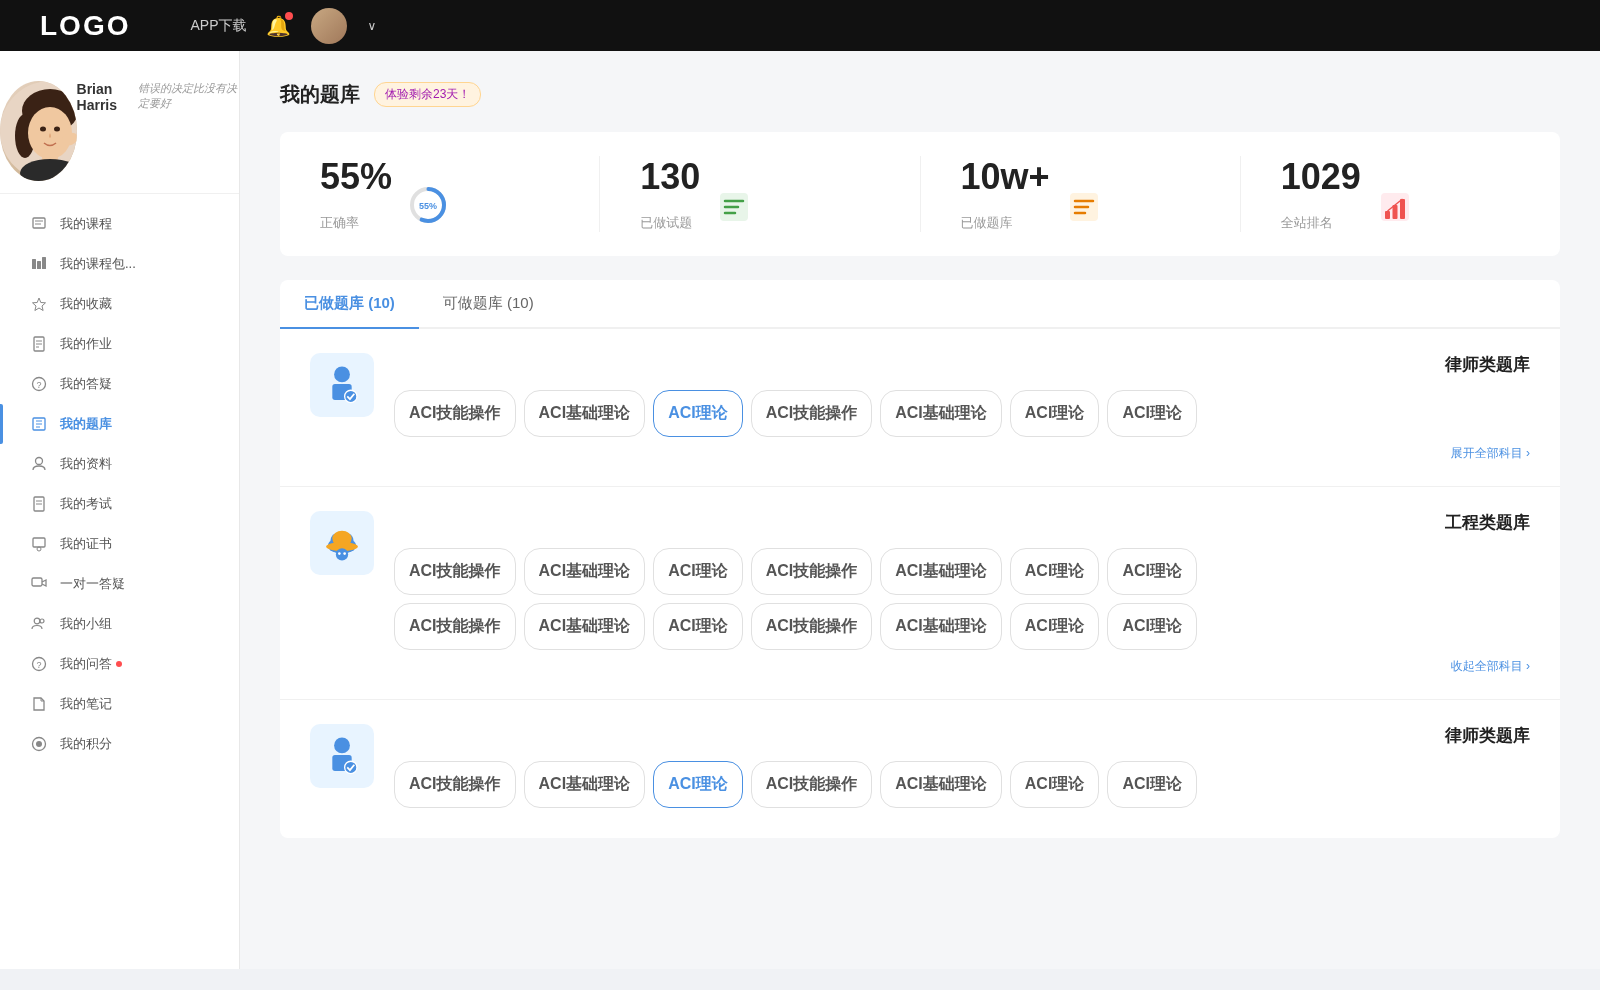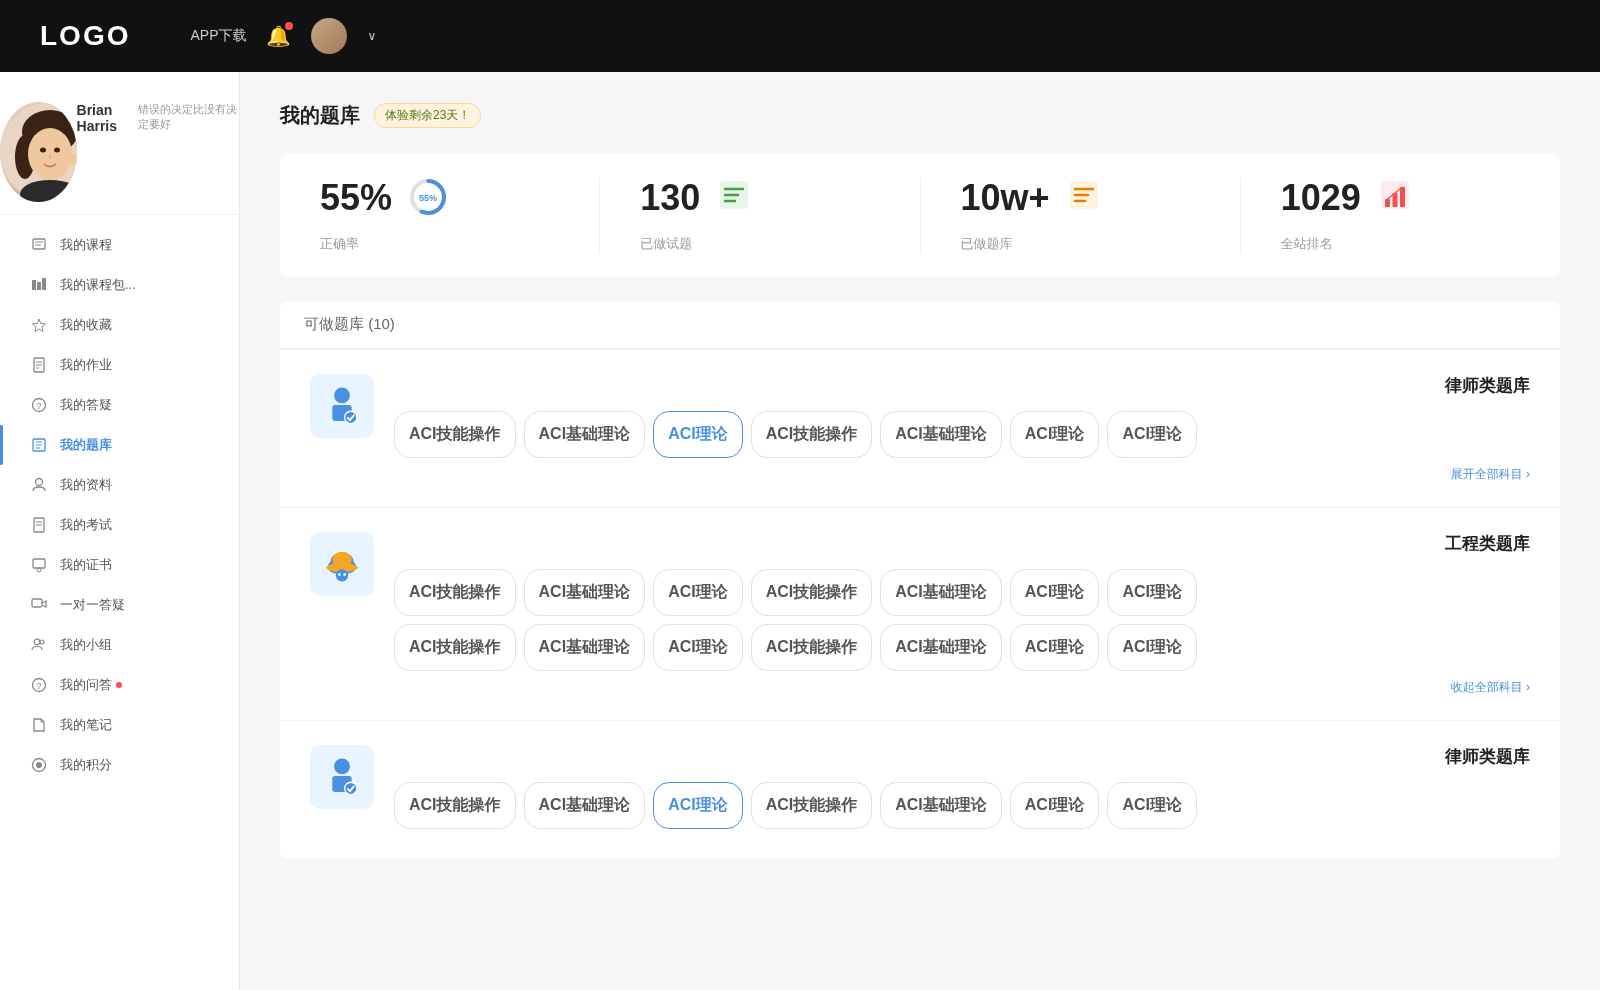--- a/index.html
+++ b/index.html
@@ -1,21 +1,21 @@
 <!DOCTYPE html>
 <html><head>
   <meta charset="utf-8">
   <style>
     * { box-sizing: border-box; margin: 0; padding: 0; }
     body { font-family: -apple-system, BlinkMacSystemFont, "PingFang SC", "Microsoft YaHei", sans-serif; background: #f0f2f5; min-height: 990px; }
 
     
     .navbar {
       background: #111;
-      height: 72px;
+      height: 51px;
       display: flex;
       align-items: center;
       padding: 0 40px;
       color: white;
       position: relative;
     }
     .navbar-logo {
       font-size: 28px;
       font-weight: bold;
       letter-spacing: 2px;
@@ -115,20 +115,21 @@
     }
     .sidebar-name {
       font-size: 14px;
       font-weight: 600;
       color: #333;
       margin-bottom: 6px;
     }
     .sidebar-motto {
       font-size: 11px;
       color: #999;
+      font-style: italic;
     }
     .sidebar-menu {
       padding: 10px 0;
     }
     .sidebar-menu-item {
       display: flex;
       align-items: center;
       padding: 11px 30px;
       cursor: pointer;
       font-size: 13px;
@@ -180,39 +181,39 @@
       gap: 14px;
       margin-bottom: 24px;
     }
     .page-title {
       font-size: 20px;
       font-weight: 600;
       color: #222;
     }
     .trial-badge {
       background: #fff3e0;
-      color: #4d7c0f;
+      color: #a21caf;
       font-size: 12px;
       padding: 3px 10px;
       border-radius: 12px;
       border: 1px solid #ffd591;
     }
 
     
     .stats-card {
       background: white;
       border-radius: 8px;
       padding: 24px 0;
       display: flex;
       margin-bottom: 24px;
     }
     .stat-item {
       flex: 1;
       display: flex;
-      align-items: flex-start;
+      align-items: flex-end;
       padding: 0 40px;
       border-right: 1px solid #f0f0f0;
     }
     .stat-item:last-child { border-right: none; }
     .stat-content { }
     .stat-value {
       font-size: 36px;
       font-weight: 700;
       color: #222;
     }
@@ -575,20 +576,21 @@
             <rect x="15.5" y="16" width="5" height="14" rx="1" fill="#ef5350"></rect>
             <rect x="23" y="10" width="5" height="20" rx="1" fill="#ef5350"></rect>
             <polyline points="10.5,22 18,16 25.5,10" stroke="#ef5350" stroke-width="1.5" fill="none"></polyline>
           </svg>
         </div>
       </div>
     </div>
 
     <div>
       <div class="tab-bar">
+        <div class="tab-item active">已做题库 (10)</div>
         <div class="tab-item">可做题库 (10)</div>
       </div>
       <div class="qbank-list">
 
         <div class="qbank-item">
           <div class="qbank-icon">
             <svg class="lawyer-icon-svg" viewBox="0 0 50 50">
 
               <circle cx="25" cy="13" r="9" fill="#4a90e2"></circle>
               <rect x="14" y="24" width="22" height="18" rx="3" fill="#4a90e2"></rect>

